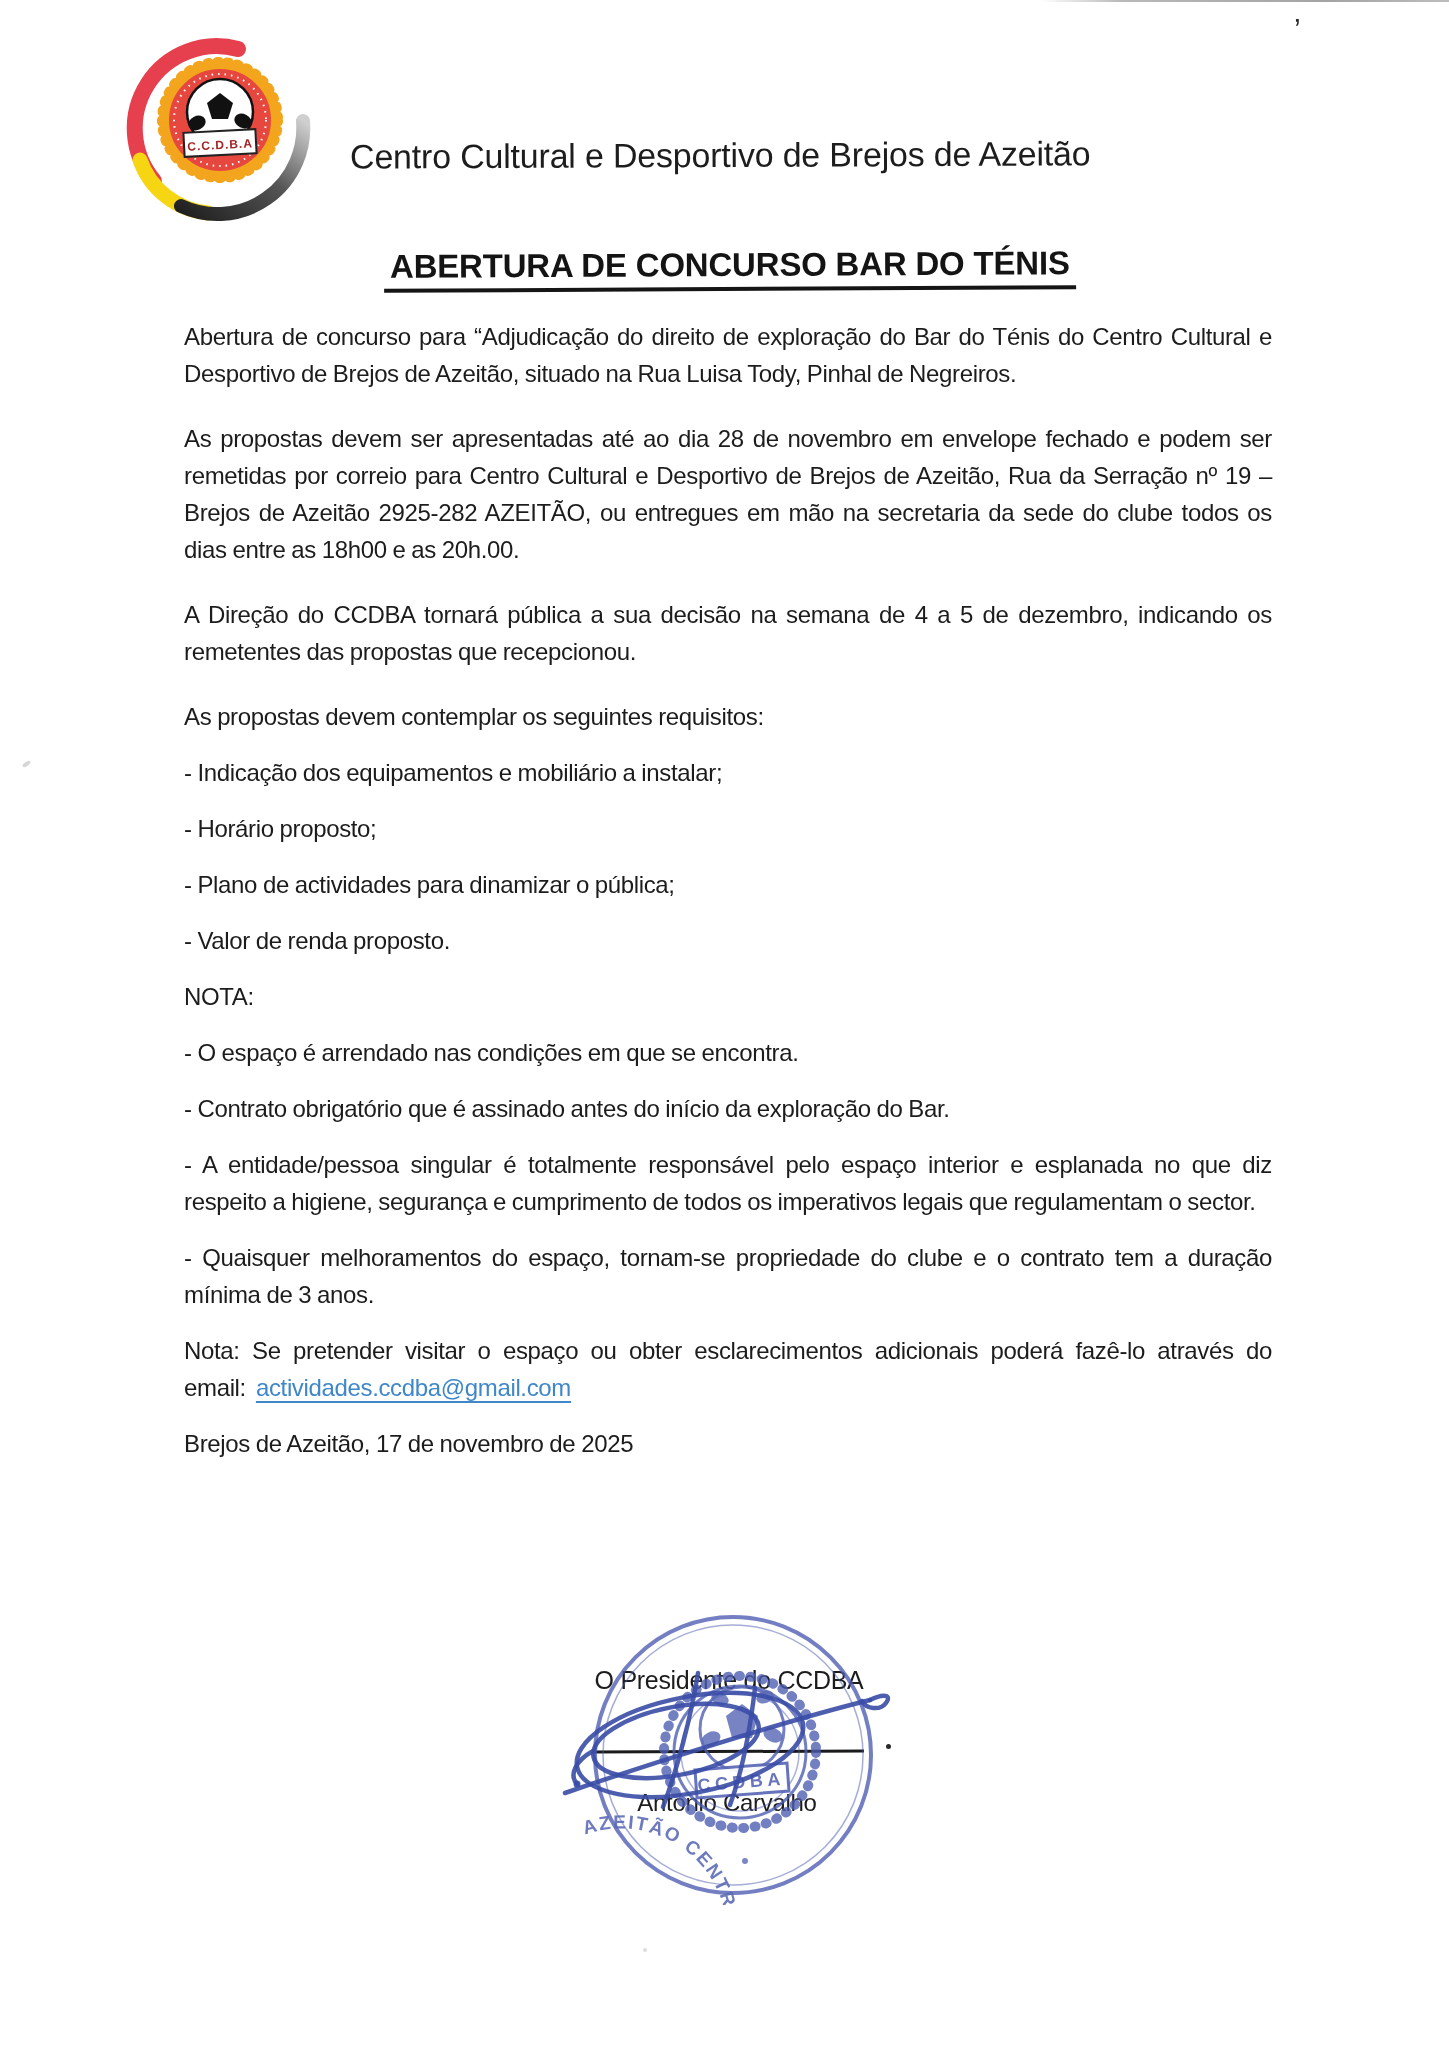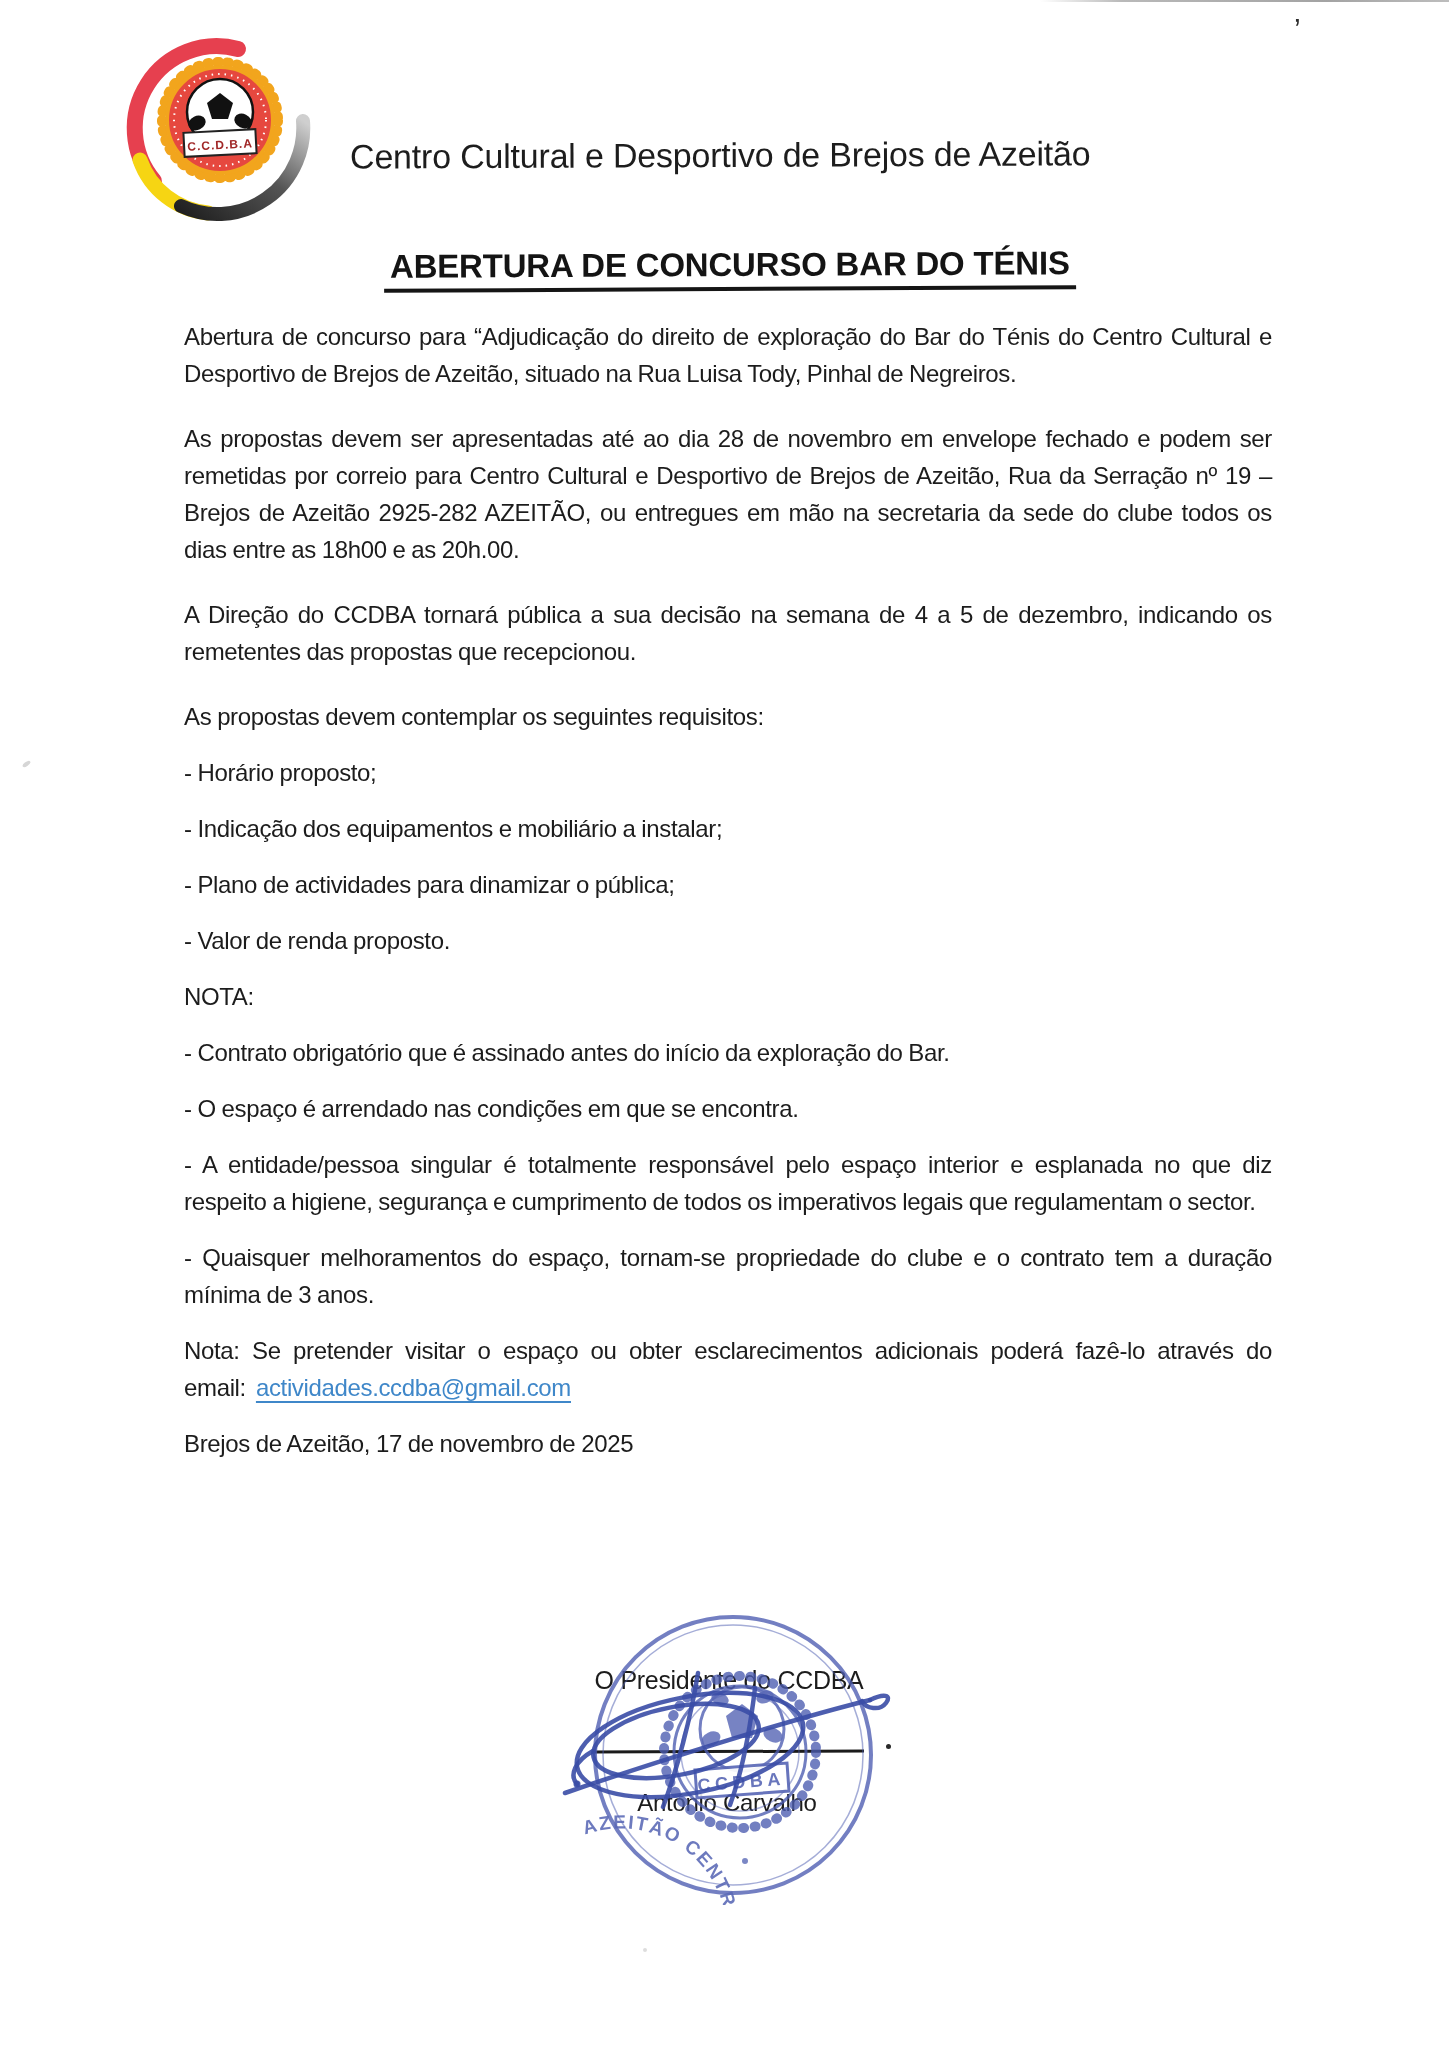--- a/index.html
+++ b/index.html
@@ -148,28 +148,28 @@
   <div class="heading-wrap">
     <span class="doc-heading">ABERTURA DE CONCURSO BAR DO TÉNIS</span>
   </div>
 
   <div class="content">
     <p class="para">Abertura de concurso para “Adjudicação do direito de exploração do Bar do Ténis do Centro Cultural e Desportivo de Brejos de Azeitão, situado na Rua Luisa Tody, Pinhal de Negreiros.</p>
     <p class="para">As propostas devem ser apresentadas até ao dia 28 de novembro em envelope fechado e podem ser remetidas por correio para Centro Cultural e Desportivo de Brejos de Azeitão, Rua da Serração nº 19 – Brejos de Azeitão 2925-282 AZEITÃO, ou entregues em mão na secretaria da sede do clube todos os dias entre as 18h00 e as 20h.00.</p>
     <p class="para">A Direção do CCDBA tornará pública a sua decisão na semana de 4 a 5 de dezembro, indicando os remetentes das propostas que recepcionou.</p>
 
     <p>As propostas devem contemplar os seguintes requisitos:</p>
+    <p>- Indicação dos equipamentos e mobiliário a instalar;</p>
     <p>- Horário proposto;</p>
-    <p>- Indicação dos equipamentos e mobiliário a instalar;</p>
     <p>- Plano de actividades para dinamizar o pública;</p>
     <p>- Valor de renda proposto.</p>
 
     <p>NOTA:</p>
+    <p>- O espaço é arrendado nas condições em que se encontra.</p>
     <p>- Contrato obrigatório que é assinado antes do início da exploração do Bar.</p>
-    <p>- O espaço é arrendado nas condições em que se encontra.</p>
     <p>- A entidade/pessoa singular é totalmente responsável pelo espaço interior e esplanada no que diz respeito a higiene, segurança e cumprimento de todos os imperativos legais que regulamentam o sector.</p>
     <p>- Quaisquer melhoramentos do espaço, tornam-se propriedade do clube e o contrato tem a duração mínima de 3 anos.</p>
 
     <p><span>Nota: Se pretender visitar o espaço ou obter esclarecimentos adicionais poderá fazê-lo através do email:</span><a class="email">actividades.ccdba@gmail.com</a></p>
 
     <p class="dateline">Brejos de Azeitão, 17 de novembro de 2025</p>
   </div>
 
   <div class="sig-role">O Presidente do CCDBA</div>
   <div class="sig-line"></div>

